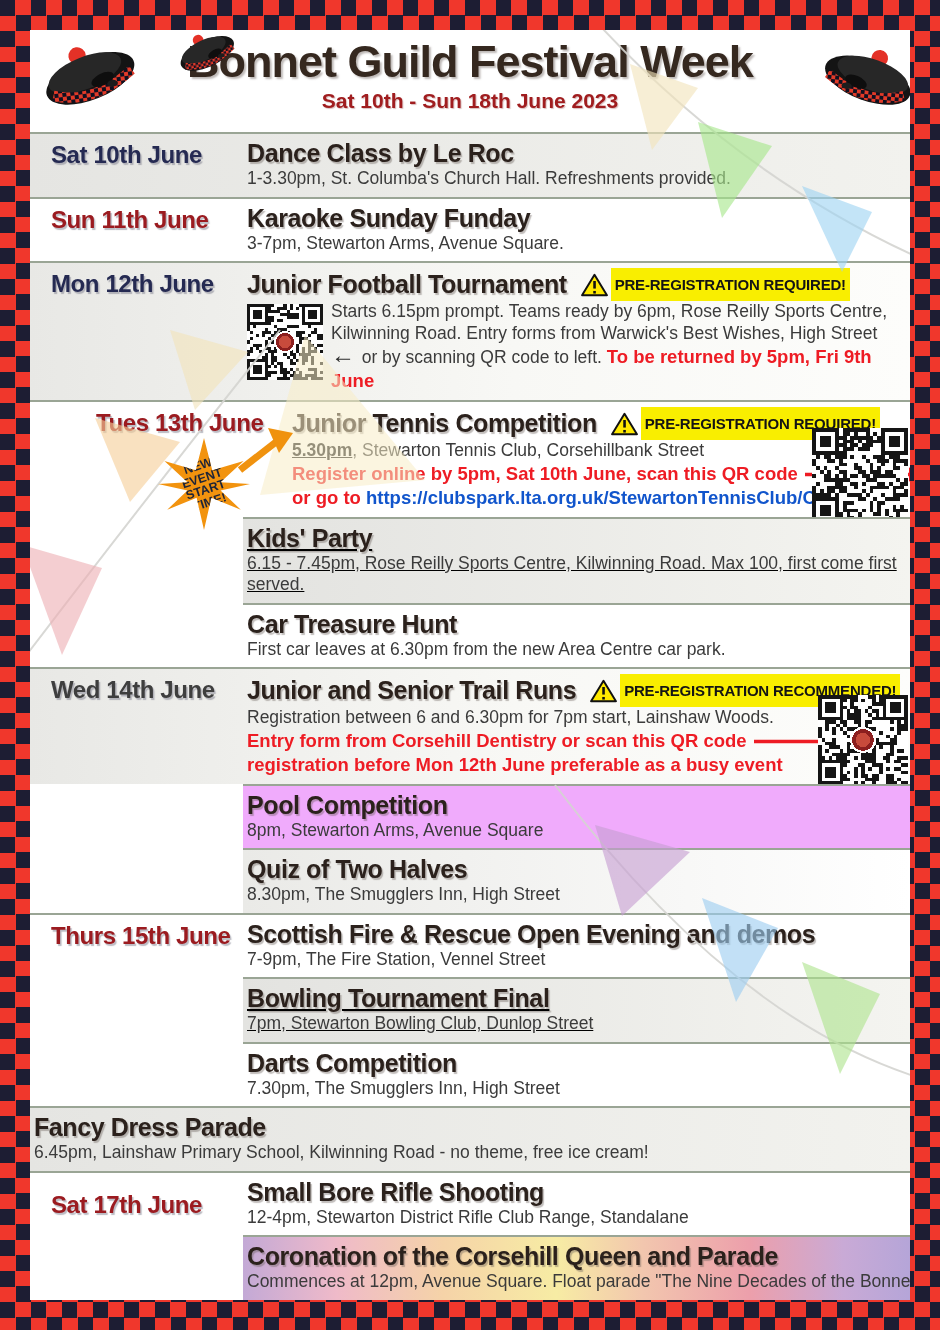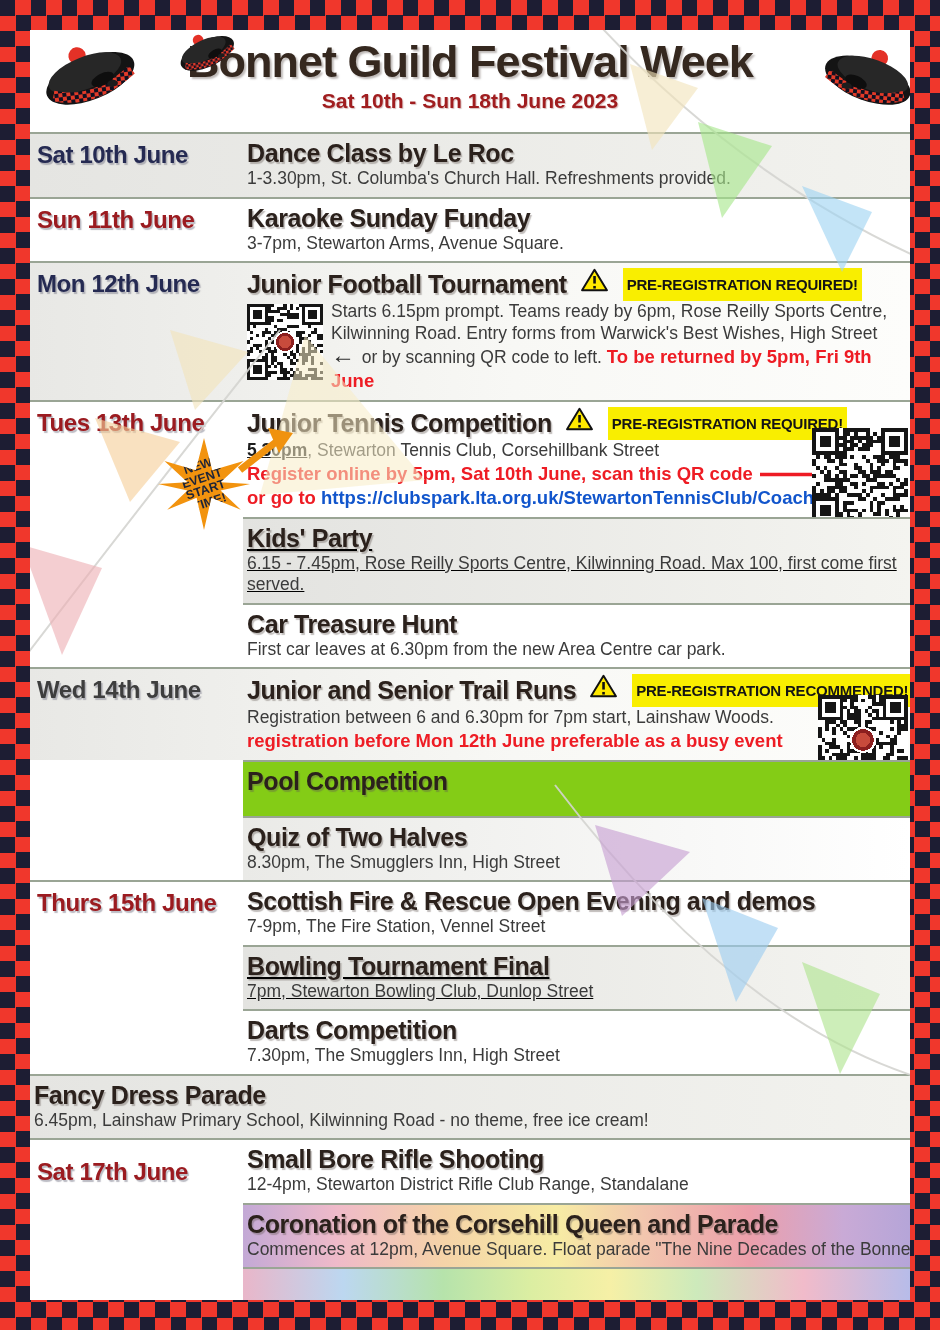--- a/index.html
+++ b/index.html
@@ -19,48 +19,48 @@
   .bonnet{position:absolute;}
   .bonnet-l{left:10px;top:4px;width:100px;height:84px;transform:rotate(-8deg);}
   .bonnet-r{right:-6px;top:8px;width:96px;height:80px;transform:scaleX(-1) rotate(-6deg);}
   .bonnet-s{left:146px;top:0px;width:62px;height:44px;transform:rotate(-12deg);}
 
   
   .schedule{position:relative;}
   .row{display:flex;position:relative;min-height:56px;}
   .row.full{border-top:2px solid #9aa595;}
   .row.sub .event-cell{border-top:2px solid #9aa595;}
-  .date-cell{width:213px;flex:none;box-sizing:border-box;padding:7px 2px 0 7px;
+  .date-cell{width:213px;flex:none;box-sizing:border-box;padding:7px 2px 0 21px;
              font-size:24px;font-weight:bold;letter-spacing:-0.4px;line-height:27px;
              text-shadow:1.5px 1.5px 1px rgba(120,120,135,.5);}
   .event-cell{flex:1;box-sizing:border-box;padding:5px 6px 7px 4px;position:relative;min-width:0;}
   .event-header{display:flex;align-items:center;gap:14px;line-height:29px;}
   .event-title{font-size:25px;font-weight:bold;color:#2b211c;letter-spacing:-0.4px;
                text-shadow:1.5px 1.5px 1px rgba(100,90,85,.4);white-space:nowrap;}
   .line{font-size:17.5px;color:#3b3b3b;line-height:21.5px;}
   .line.nw{white-space:nowrap;}
   .t-red{color:#ee1c24;font-weight:bold;font-size:18.5px;line-height:24px;}
   .t-link{color:#1155cc;font-weight:bold;font-size:18.5px;line-height:24px;}
   .t-bu{font-weight:bold;text-decoration:underline;color:#1d1d1d;}
   .t-la{font-weight:bold;font-size:24px;color:#2a2a2a;}
-  .badge{display:inline-flex;gap:15px;flex:none;}
+  .badge{display:inline-flex;align-items:center;gap:3px;flex:none;}
   .badge .warn{width:27px;height:24px;flex:none;}
   .badge-text{background:#f9ee00;color:#141414;font-weight:bold;font-size:15px;
               padding:2px 4px;letter-spacing:-0.2px;white-space:nowrap;}
   .event-body{display:flex;align-items:flex-start;}
   .qr-left{flex:none;margin:3px 8px 0 0;}
   .qr-right{position:absolute;right:2px;top:26px;}
   .clip .line{white-space:nowrap;overflow:hidden;}
 
   
   .bg-g1{background:linear-gradient(90deg,#e5e5e2,#f2f2ee);}
   .bg-wh{background:#ffffff;}
   .bg-lg{background:linear-gradient(90deg,#e8e8e5 0%,#f8f8f5 55%,#fdfdfb 100%);}
   .bg-gc{background:linear-gradient(90deg,#e3e3e0,#f4f4f0);text-decoration:underline;}
-  .bg-cream{background:#84cc16;}
+  .bg-cream{background:#f0abfc;}
   .bg-qz{background:linear-gradient(90deg,#eaeae7,#ffffff);}
   .bg-rb1{background:linear-gradient(90deg,#c3a9d6 0%,#efbac9 14%,#f5d3a8 30%,#f7eca4 47%,#f2c6ae 60%,#ec9fab 76%,#c9aad6 90%,#b5a5d8 100%);}
   .bg-rb2{background:linear-gradient(90deg,#e9b6c9 0%,#bcd7f0 15%,#b6e3ab 30%,#dbeea2 43%,#f6f0a6 55%,#cdeabb 68%,#f1bbca 84%,#b7bce9 100%);}
 
   
   .starburst{position:absolute;left:128px;top:36px;width:92px;height:92px;z-index:7;}
   .star-shape{width:100%;height:100%;background:#f2930e;display:flex;align-items:center;justify-content:center;
      clip-path:polygon(50% 0%,59% 35%,93% 25%,68% 48%,100% 50%,68% 57%,90% 78%,58% 65%,50% 100%,42% 65%,10% 78%,32% 57%,0% 50%,32% 48%,7% 25%,41% 35%);}
   .star-text{transform:rotate(-18deg);font-size:12.5px;font-weight:bold;color:#1d2438;
              text-align:center;line-height:12.5px;letter-spacing:0;}
@@ -457,21 +457,21 @@
                 </svg></div>
               <div class="lines">
                 <div class="line"><span>Starts 6.15pm prompt. Teams ready by 6pm, Rose Reilly Sports Centre,</span></div>
                 <div class="line"><span>Kilwinning Road. Entry forms from Warwick's Best Wishes, High Street</span></div>
                 <div class="line"><span class="t-la">← </span><span>or by scanning QR code to left. </span><span class="t-red">To be returned by 5pm, Fri 9th June</span></div>
               </div>
             </div>
           </div>
         </div>
         <div class="row full bg-wh">
-          <div class="date-cell" style="color: rgb(155, 27, 32);">Tues 13th June</div>
+          <div class="date-cell" style="color: rgb(155, 27, 32); margin-left: 45px;">Tues 13th June</div>
           <div class="event-cell">
             <div class="event-header">
               <span class="event-title">Junior Tennis Competition</span>
               <span class="badge">
                 <svg class="warn" viewBox="0 0 30 27">
                   <path d="M15 2 L29 25 L1 25 Z" fill="#ffe900" stroke="#111" stroke-width="2.2" stroke-linejoin="round"></path>
                   <rect x="13.6" y="9" width="2.9" height="8.5" fill="#111"></rect>
                   <rect x="13.6" y="20.2" width="2.9" height="2.9" fill="#111"></rect>
                 </svg>
                 <span class="badge-text">PRE-REGISTRATION REQUIRED!</span>
@@ -871,20 +871,24 @@
                   <path d="M15 2 L29 25 L1 25 Z" fill="#ffe900" stroke="#111" stroke-width="2.2" stroke-linejoin="round"></path>
                   <rect x="13.6" y="9" width="2.9" height="8.5" fill="#111"></rect>
                   <rect x="13.6" y="20.2" width="2.9" height="2.9" fill="#111"></rect>
                 </svg>
                 <span class="badge-text">PRE-REGISTRATION RECOMMENDED!</span>
               </span>
             </div>
             <div class="event-body">
               <div class="lines" style="padding-right: 100px;">
                 <div class="line"><span>Registration between 6 and 6.30pm for 7pm start, Lainshaw Woods.</span></div>
+                <div class="line nw"><span class="t-red">Entry form from Corsehill Dentistry or scan this QR code </span><svg width="128" height="15" viewBox="0 0 128 15" style="vertical-align:middle">
+                    <line x1="2" y1="7.5" x2="108" y2="7.5" stroke="#ee1c24" stroke-width="3.6"></line>
+                    <polygon points="106,0.5 126,7.5 106,14.5" fill="#ee1c24"></polygon>
+                  </svg></div>
                 <div class="line"><span class="t-red">registration before Mon 12th June preferable as a busy event</span></div>
               </div>
             </div>
             <div class="qr-right"><svg viewBox="0 0 25 25" width="90" height="90" shape-rendering="crispEdges">
                 <rect width="25" height="25" fill="#fff"></rect>
                 <g fill="#151515">
                   <rect x="0" y="0" width="1" height="1"></rect>
                   <rect x="1" y="0" width="1" height="1"></rect>
                   <rect x="2" y="0" width="1" height="1"></rect>
                   <rect x="3" y="0" width="1" height="1"></rect>
@@ -1206,20 +1210,25 @@
                 <circle cx="12.5" cy="12.5" r="2" fill="#c84b3c"></circle>
               </svg></div>
           </div>
         </div>
         <div class="row sub">
           <div class="date-cell"></div>
           <div class="event-cell bg-cream">
             <div class="event-header">
               <span class="event-title">Pool Competition</span>
             </div>
+            <div class="event-body">
+              <div class="lines">
+                <div class="line"><span>8pm, Stewarton Arms, Avenue Square</span></div>
+              </div>
+            </div>
           </div>
         </div>
         <div class="row sub">
           <div class="date-cell"></div>
           <div class="event-cell bg-qz">
             <div class="event-header">
               <span class="event-title">Quiz of Two Halves</span>
             </div>
             <div class="event-body">
               <div class="lines">

